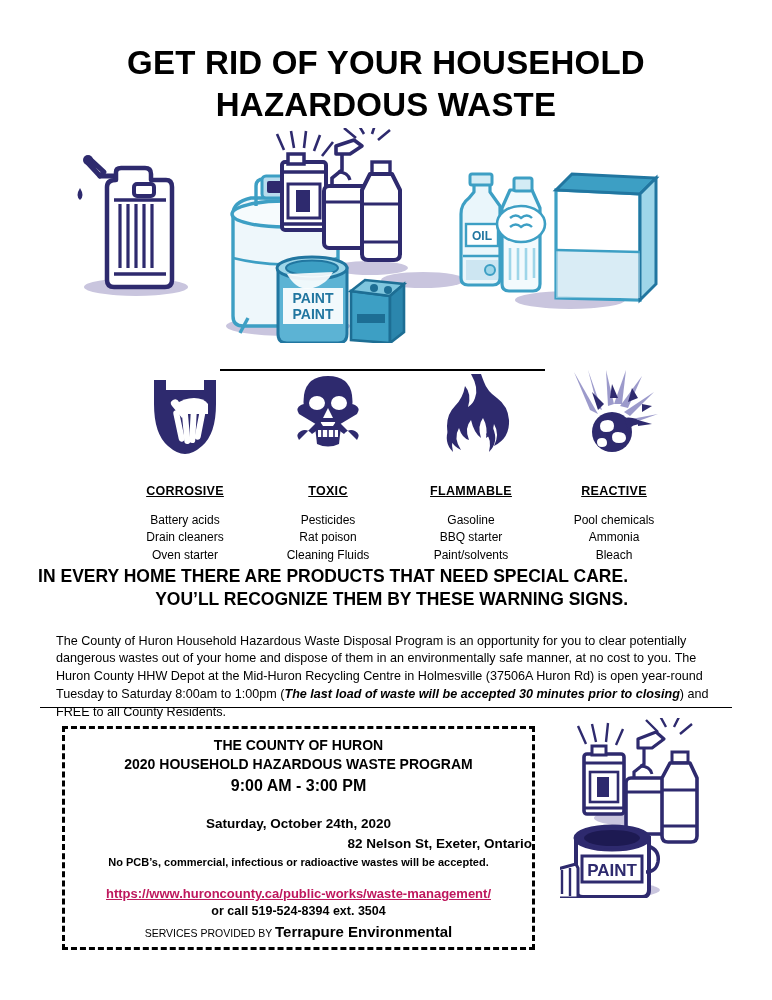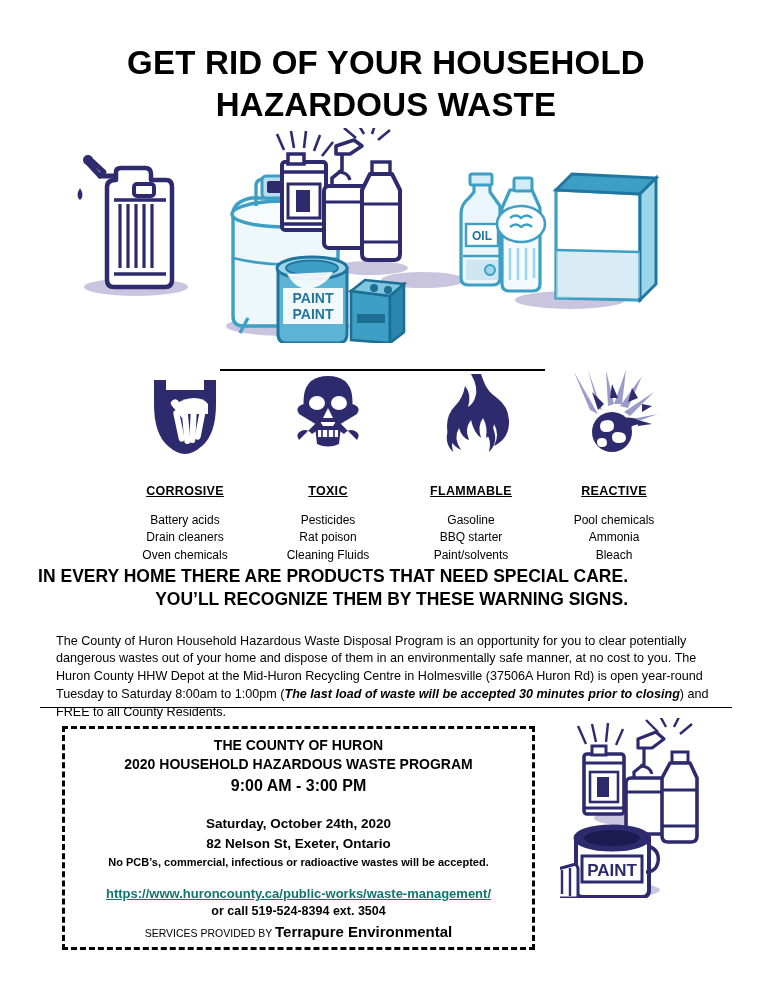--- a/index.html
+++ b/index.html
@@ -68,26 +68,26 @@
     border:3px dashed #000;box-sizing:border-box;
     text-align:center;
   }
   .eb-inner{padding-top:7px;}
   .eb-l1{font-size:14px;font-weight:bold;line-height:1.35;}
   .eb-l2{font-size:14px;font-weight:bold;line-height:1.35;}
   .eb-time{font-size:16px;font-weight:bold;line-height:1.4;margin-top:1px;}
   .eb-gap{height:17px;}
   .eb-date{font-size:13.5px;font-weight:bold;line-height:1.45;}
   .eb-venue{font-size:13.5px;font-weight:bold;line-height:1.45;}
-  .eb-addr{font-size:13.5px;font-weight:bold;line-height:1.45;}
+  .eb-addr{font-size:13.5px;font-weight:bold;line-height:1.45;text-align:right;}
   .eb-note{font-size:11px;font-weight:bold;line-height:1.5;margin-top:1px;}
   .eb-gap2{height:14px;}
   .eb-more{font-size:13px;font-weight:bold;line-height:1.4;}
   .eb-url{
-    font-size:13px;font-weight:bold;color:#0f766e;
+    font-size:13px;font-weight:bold;color:#be185d;
     text-decoration:underline;line-height:1.35;display:block;
   }
   .eb-call{font-size:12.5px;font-weight:bold;line-height:1.45;}
   .eb-svc{font-size:10.5px;line-height:1.5;margin-top:1px;}
   .eb-svc b{font-weight:bold;font-size:15px;}
 </style>
 </head>
 <body>
 
 <div class="page">
@@ -224,21 +224,21 @@
             <rect x="44" y="38" width="6" height="35" rx="3" transform="rotate(3 47 56)"></rect>
             <rect x="51" y="40" width="6" height="30" rx="3" transform="rotate(11 54 55)"></rect>
             <path d="M30 34 q8 -6 18 -6 q10 0 14 6 L62 44 L30 44 Z"></path>
           </g>
         </svg>
       </div>
       <div class="haz-head">CORROSIVE</div>
       <div class="haz-items">
         <div>Battery acids</div>
         <div>Drain cleaners</div>
-        <div>Oven chemicals</div>
+        <div>Oven starter</div>
       </div>
     </div>
 
     <div class="haz-col c1">
       <div class="haz-sym">
         <svg width="78" height="86" viewBox="0 0 78 86">
           <g fill="#2e2a6e">
             <path d="M10 44 q-4 -6 2 -9 q6 -3 11 3 L34 48 L30 56 Z"></path>
             <path d="M68 44 q4 -6 -2 -9 q-6 -3 -11 3 L44 48 L48 56 Z"></path>
             <path d="M10 70 q-4 -6 2 -9 q6 -3 11 3 L34 56 L30 50 Z"></path>

